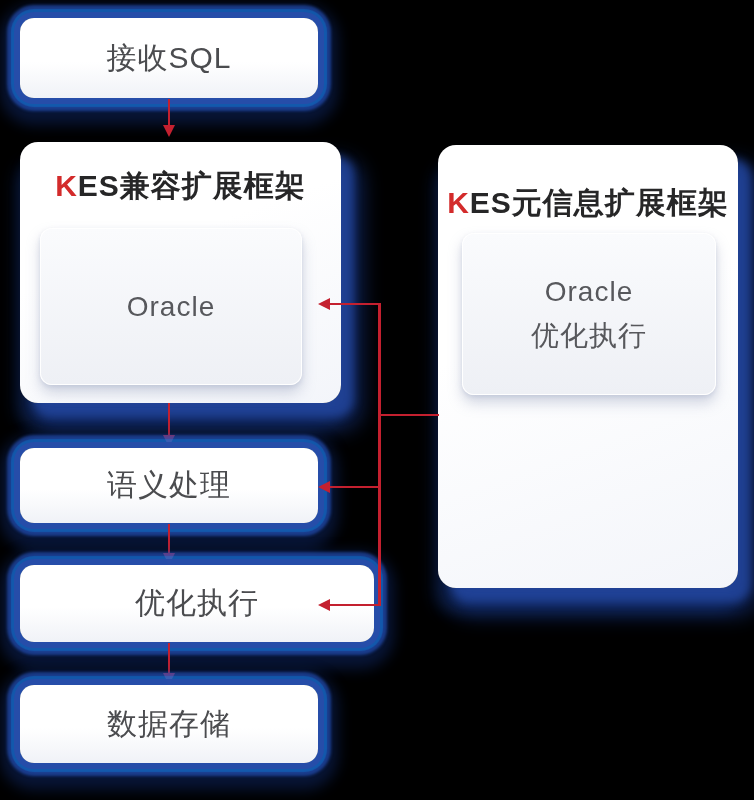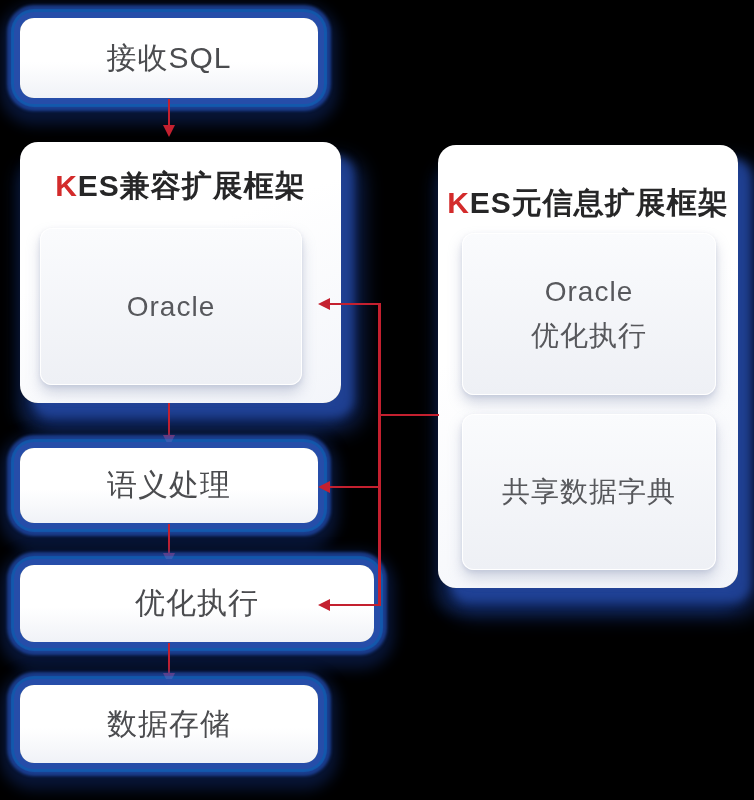--- a/index.html
+++ b/index.html
@@ -127,23 +127,20 @@
   </div>
 
   <div class="frame" style="left:438px;top:145px;width:300px;height:443px;">
     <div class="frame-title" style="margin-top:38px;">
       <span class="red">K</span><span>ES元信息扩展框架</span>
     </div>
     <div class="inner-box" style="left:24px;top:88px;width:252px;height:160px;">
       <div>Oracle</div>
       <div>优化执行</div>
     </div>
-    <div class="inner-box" style="left:24px;top:269px;width:252px;height:154px;">
-      <div>共享数据字典</div>
-    </div>
   </div>
 
   <div class="rline" style="left:378px;top:302.75px;width:2.5px;height:303.5px;"></div>
   <div class="rline" style="left:379px;top:413.75px;width:60px;height:2.5px;"></div>
 
   <div class="harrow" style="left:318px;top:297.5px;width:61px;">
     <div class="shaft"></div>
     <div class="head"></div>
   </div>
   <div class="harrow" style="left:318px;top:480.5px;width:61px;">

